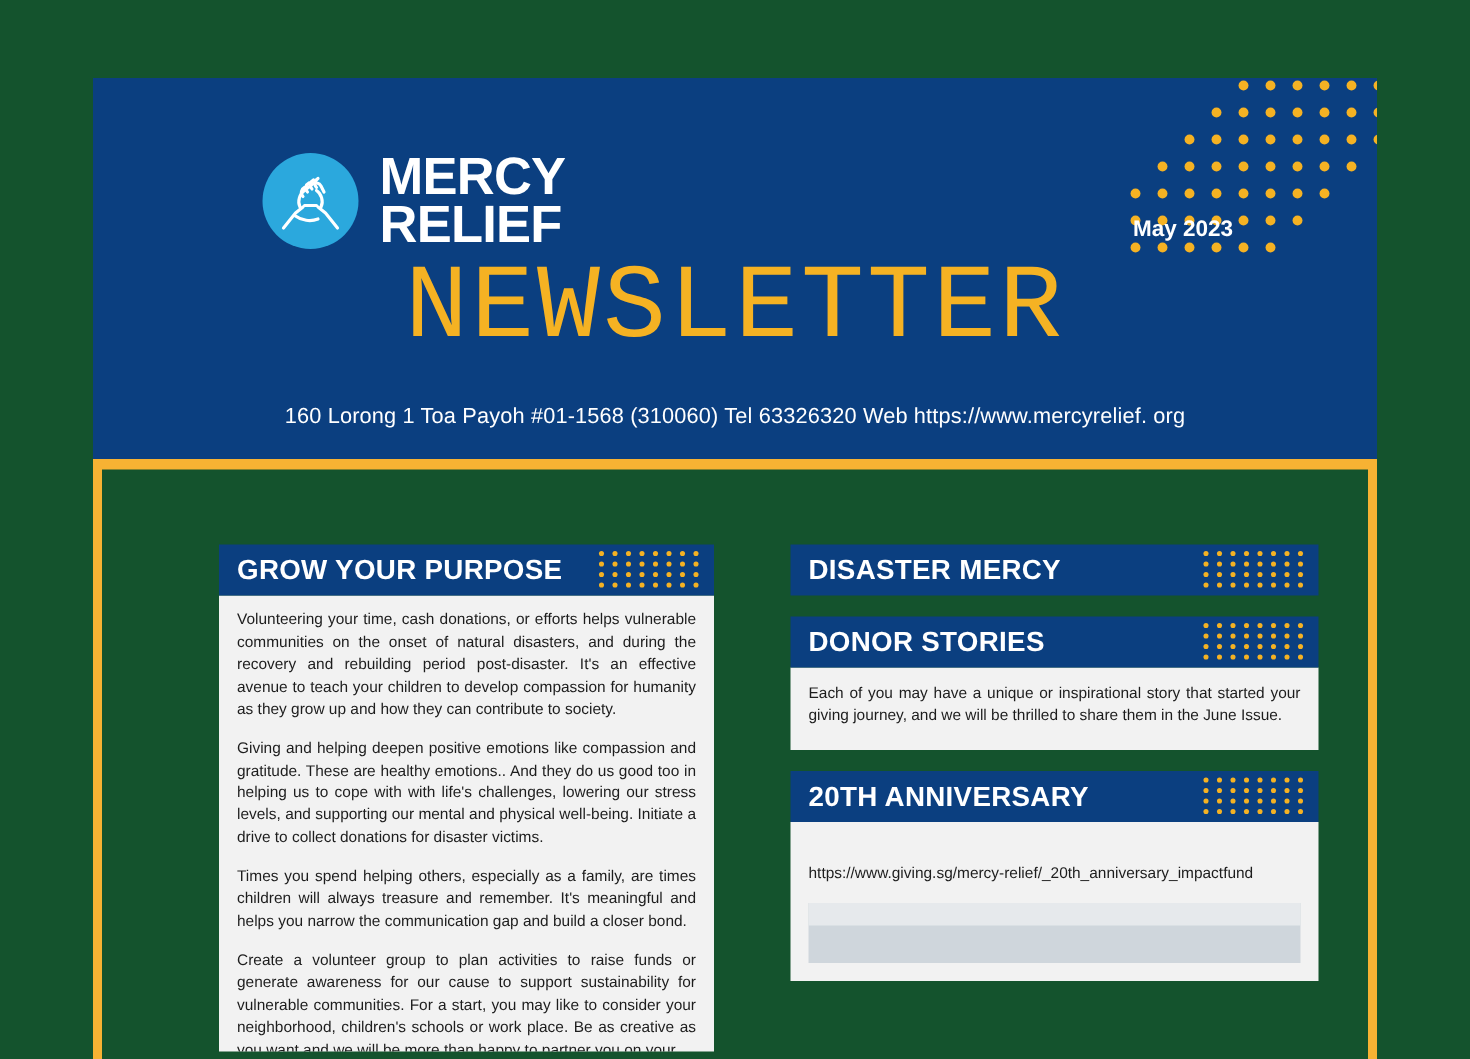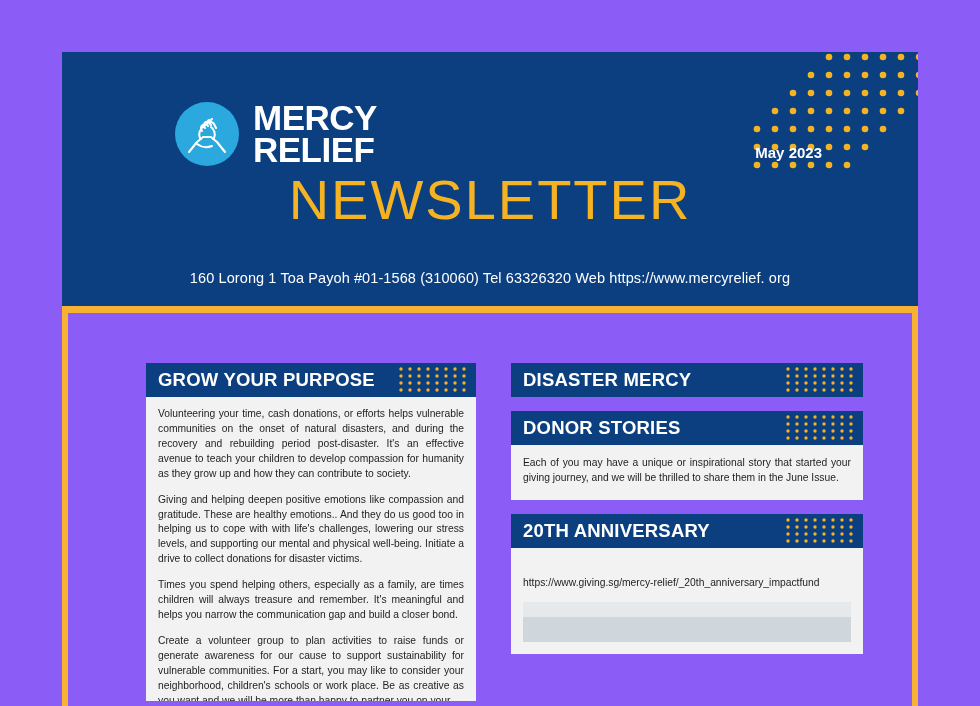--- a/index.html
+++ b/index.html
@@ -5,21 +5,21 @@
   html,body{margin:0;padding:0;}
   body{
     width:980px;height:706px;
     background:#ffffff;
     font-family:"Liberation Sans", sans-serif;
     overflow:hidden;
     position:relative;
   }
 
   
-  #page{position:absolute;left:0;top:0;width:980px;height:706px;background:#8b5cf6;}
+  #page{position:absolute;left:0;top:0;width:980px;height:706px;background:#14532d;}
 
   
   .gold-frame{
     position:absolute;
     left:62px; top:306px;
     width:856px; height:400px;
     border-left:6px solid #F7B233;
     border-right:6px solid #F7B233;
     box-sizing:border-box;
     pointer-events:none;
@@ -73,40 +73,40 @@
   .issue-date{
     position:absolute; right:96px; top:92px;
     color:#ffffff;
     font-size:15px;
     font-weight:bold;
   }
   .newsletter-title{
     position:absolute; left:0; right:0; top:120px;
     text-align:center;
     color:#F5B223;
-    font-family:Liberation Sans, sans-serif;
-    font-size:56px;
+    font-family:Liberation Mono, monospace;
+    font-size:70px;
     letter-spacing:2px;
     line-height:1;
     font-weight:normal;
   }
   .address{
     position:absolute; left:0; right:0; top:218px;
     text-align:center;
     color:#ffffff;
     font-size:14.5px;
     letter-spacing:0.1px;
   }
 
   
   .content{
     position:absolute; left:68px; top:313px;
     width:844px; height:388px;
     display:flex;
-    gap:0px;
+    gap:16px;
     box-sizing:border-box;
     overflow:hidden;
   }
   .col{position:relative;}
   .col-left{width:330px;margin-left:78px;margin-top:50px;}
   .col-right{width:352px;margin-left:35px;margin-top:50px;}
 
   .section-bar{
     position:relative;
     background:#0B3F80;

